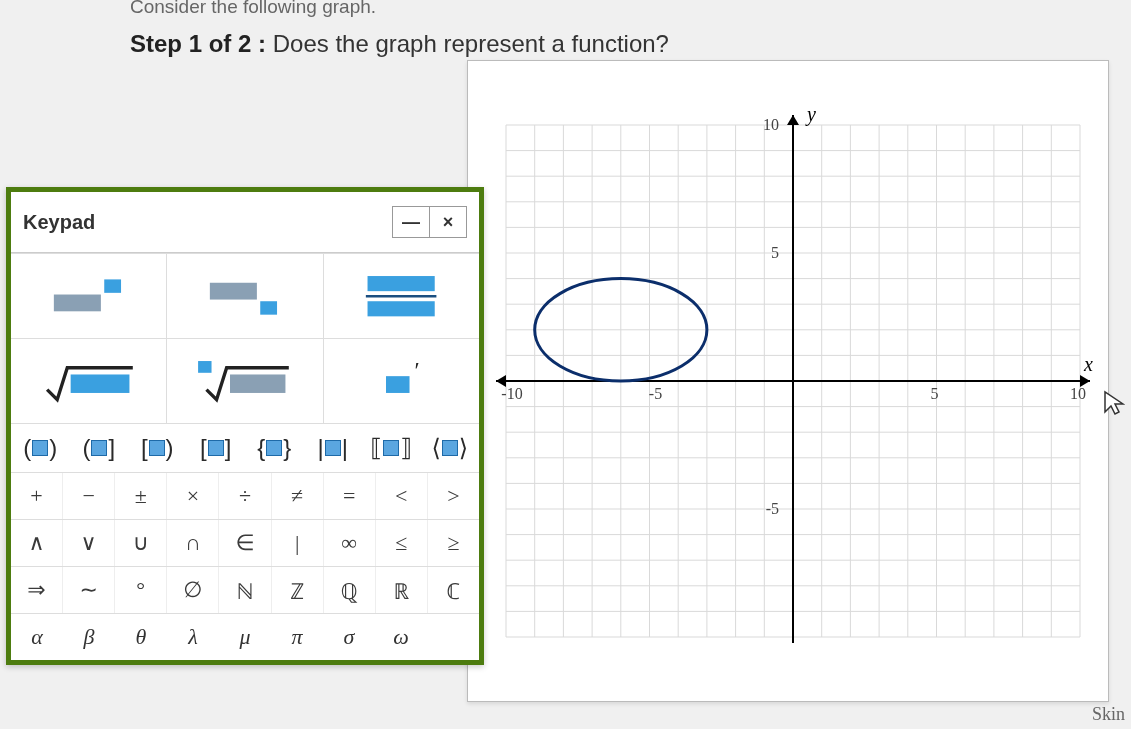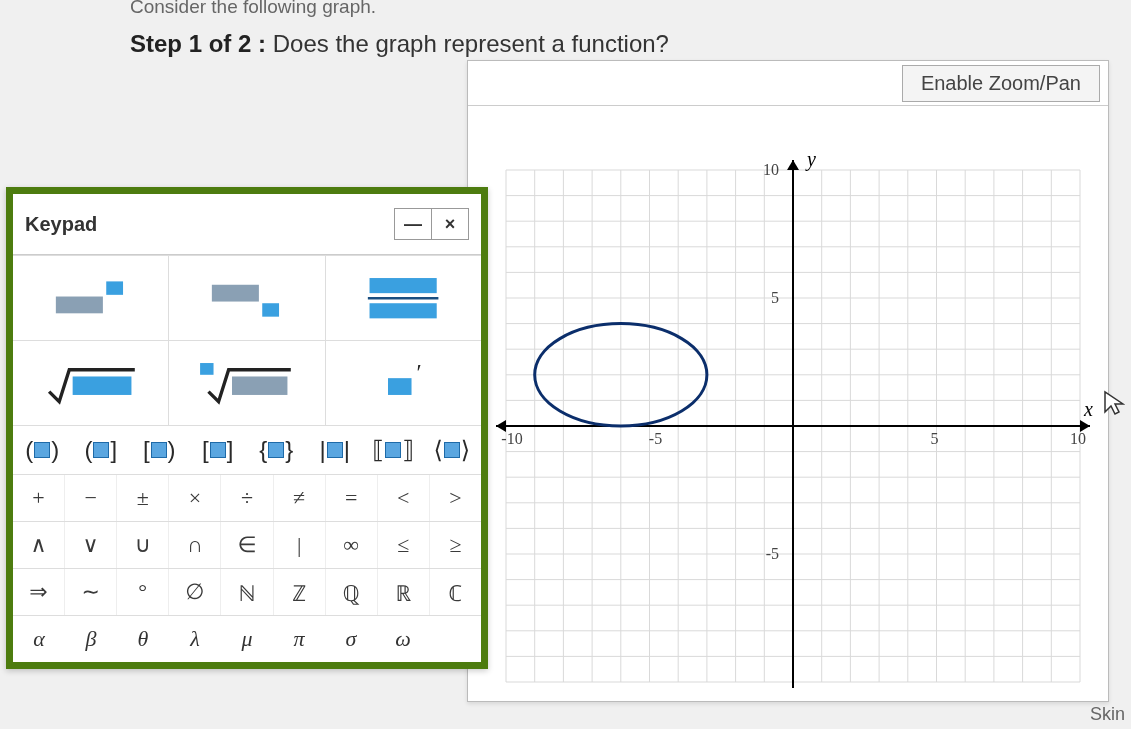--- a/index.html
+++ b/index.html
@@ -62,21 +62,21 @@
   .graph-body svg {
     width: 100%;
     height: 100%;
   }
   .keypad {
     position: absolute;
     left: 6px;
     top: 187px;
     width: 468px;
     background: #fff;
-    border: 7px solid #4d7c0f;
+    border: 5px solid #4d7c0f;
     box-shadow: 0 2px 6px rgba(0,0,0,0.2);
   }
   .keypad-title {
     display: flex;
     justify-content: space-between;
     align-items: center;
     padding: 14px 12px;
     font-size: 20px;
     font-weight: 700;
     border-bottom: 1px solid #ccc;
@@ -174,21 +174,21 @@
     font-style: italic;
     font-family: "Cambria Math", "Times New Roman", serif;
     cursor: pointer;
   }
   .skin-label {
     position: absolute;
     right: 6px;
     bottom: 4px;
     font-size: 18px;
     color: #666;
-    font-family: Liberation Sans, sans-serif;
+    font-family: Liberation Serif, serif;
     margin-top: 40px;
   }
   .cursor-arrow {
     position: absolute;
     right: 6px;
     top: 390px;
     font-size: 24px;
     color: #333;
   }
 </style>
@@ -196,23 +196,20 @@
 <body>
 
 <div class="top-text">Consider the following graph.</div>
 
 <div class="step-line">
   <b>Step 1 of 2 :</b>
   <span>Does the graph represent a function?</span>
 </div>
 
 <div class="graph-panel">
-  <div class="graph-header">
-    <button class="zoom-btn">Enable Zoom/Pan</button>
-  </div>
   <div class="graph-body">
     <svg viewBox="0 0 640 596" id="chart-svg">
         <line x1="38" y1="576" x2="38" y2="64" stroke="#d9d9d9" stroke-width="1"></line>
         <line x1="66.7" y1="576" x2="66.7" y2="64" stroke="#d9d9d9" stroke-width="1"></line>
         <line x1="95.4" y1="576" x2="95.4" y2="64" stroke="#d9d9d9" stroke-width="1"></line>
         <line x1="124.1" y1="576" x2="124.1" y2="64" stroke="#d9d9d9" stroke-width="1"></line>
         <line x1="152.8" y1="576" x2="152.8" y2="64" stroke="#d9d9d9" stroke-width="1"></line>
         <line x1="181.5" y1="576" x2="181.5" y2="64" stroke="#d9d9d9" stroke-width="1"></line>
         <line x1="210.2" y1="576" x2="210.2" y2="64" stroke="#d9d9d9" stroke-width="1"></line>
         <line x1="238.89999999999998" y1="576" x2="238.89999999999998" y2="64" stroke="#d9d9d9" stroke-width="1"></line>

